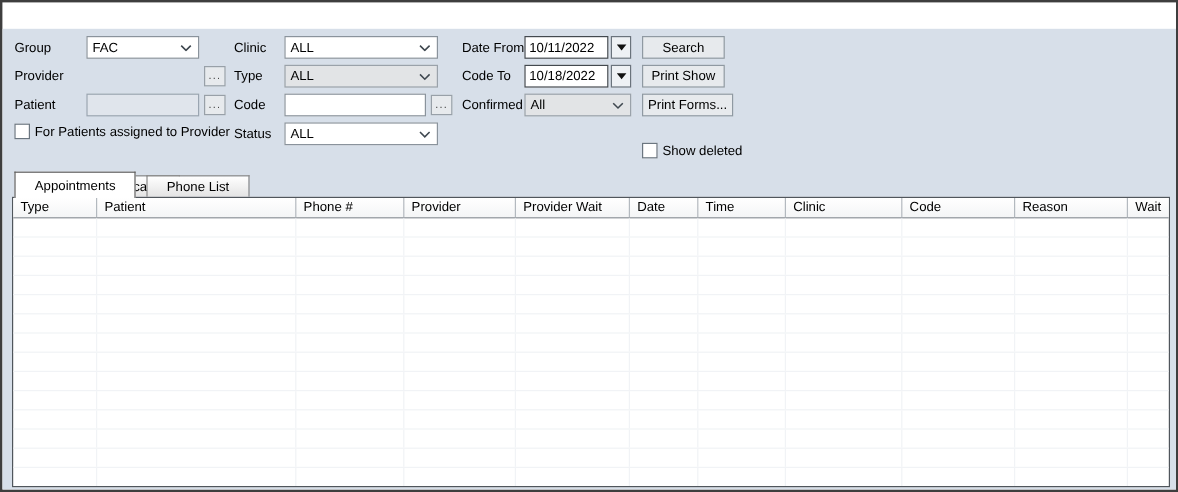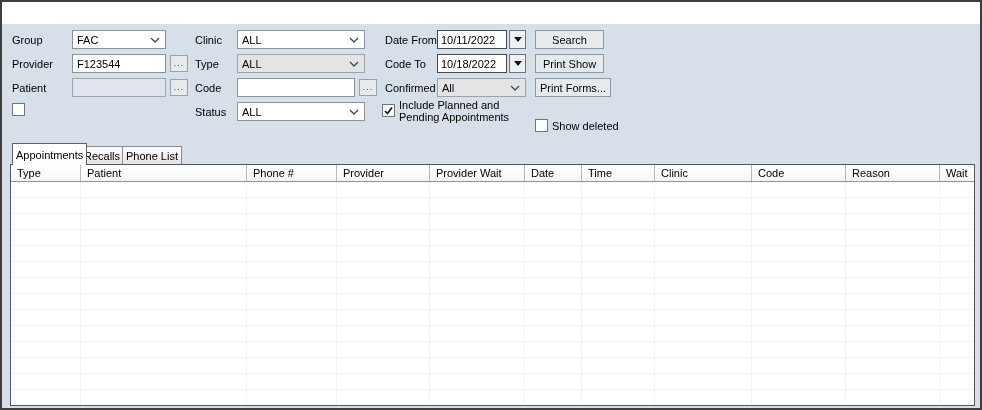--- a/index.html
+++ b/index.html
@@ -70,21 +70,21 @@
     flex:0 0 13px; display:flex; align-items:center; justify-content:center;
   }
   .cb .check { display:none; }
   .cb.checked .check { display:block; }
   .cblabel { font-size:11px; color:#000; margin-left:4px; margin-top:1px; white-space:nowrap; line-height:12px; }
 
   .tab {
     position:absolute; height:18px; top:144px;
     background:linear-gradient(#ffffff,#e3e3e3);
     border:1px solid #8c8c8c; border-bottom:none;
-    display:flex; align-items:center; padding:0 3px;
+    display:flex; align-items:center; padding:0 16px;
     font-size:11px; color:#000; cursor:default; z-index:1;
   }
   .tab.active {
     top:141px; height:22px; background:#ffffff; border-color:#5f5f5f; z-index:3;
   }
 
   .table {
     position:absolute; left:8px; top:162px; width:965px; height:242px;
     background:#ffffff; border:1px solid #50565c; z-index:2;
     display:flex; flex-direction:column; overflow:hidden;
@@ -130,23 +130,20 @@
   <span class="lbl" style="left:383px; top:28px;">Date From</span>
   <div class="datefield" style="left:435px; top:28px; width:70px;">
     <span>10/11/2022</span>
   </div>
   <div class="dropbtn" style="left:507px; top:28px;">
     <span class="tri"></span>
   </div>
   <div class="btn" style="left:533px; top:28px; width:69px;">Search</div>
 
   <span class="lbl" style="left:10px; top:52px;">Provider</span>
-  <div class="tfield" style="left:70px; top:52px; width:94px;">
-    <span>F123544</span>
-  </div>
   <div class="dots" style="left:168px; top:53px;">...</div>
   <span class="lbl" style="left:193px; top:52px;">Type</span>
   <div class="combo disabled" style="left:235px; top:52px; width:128px;">
     <span>ALL</span>
     <span class="chev">
         <svg width="10" height="6">
           <polyline points="1,1 5,5 9,1" fill="none" stroke="#3f4850" stroke-width="1.3"></polyline>
         </svg>
       </span>
   </div>
@@ -175,40 +172,30 @@
     <span class="chev">
         <svg width="10" height="6">
           <polyline points="1,1 5,5 9,1" fill="none" stroke="#3f4850" stroke-width="1.3"></polyline>
         </svg>
       </span>
   </div>
   <div class="btn" style="left:533px; top:76px; width:76px;">Print Forms...</div>
 
   <div class="cb" style="left:10px; top:101px;">
     <span class="cbbox"></span>
+    <span class="cblabel">For Patients assigned to Provider</span>
   </div>
   <span class="lbl" style="left:193px; top:100px;">Status</span>
   <div class="combo" style="left:235px; top:100px; width:128px;">
     <span>ALL</span>
     <span class="chev">
         <svg width="10" height="6">
           <polyline points="1,1 5,5 9,1" fill="none" stroke="#3f4850" stroke-width="1.3"></polyline>
         </svg>
       </span>
-  </div>
-  <div class="cb checked" style="left:380px; top:96px; align-items:center;">
-    <span class="cbbox">
-        <svg class="check" width="11" height="11">
-          <polyline points="2,6 4.5,8.5 9,2.5" fill="none" stroke="#111" stroke-width="1.6"></polyline>
-        </svg>
-      </span>
-    <span class="cblabel">
-      <span>Include Planned and</span><br>
-      <span>Pending Appointments</span>
-    </span>
   </div>
   <div class="cb" style="left:533px; top:117px;">
     <span class="cbbox"></span>
     <span class="cblabel">Show deleted</span>
   </div>
 
   <div class="tab active" style="left:10px;">Appointments</div>
   <div class="tab" style="left:78px;">Recalls</div>
   <div class="tab" style="left:120px;">Phone List</div>
 

